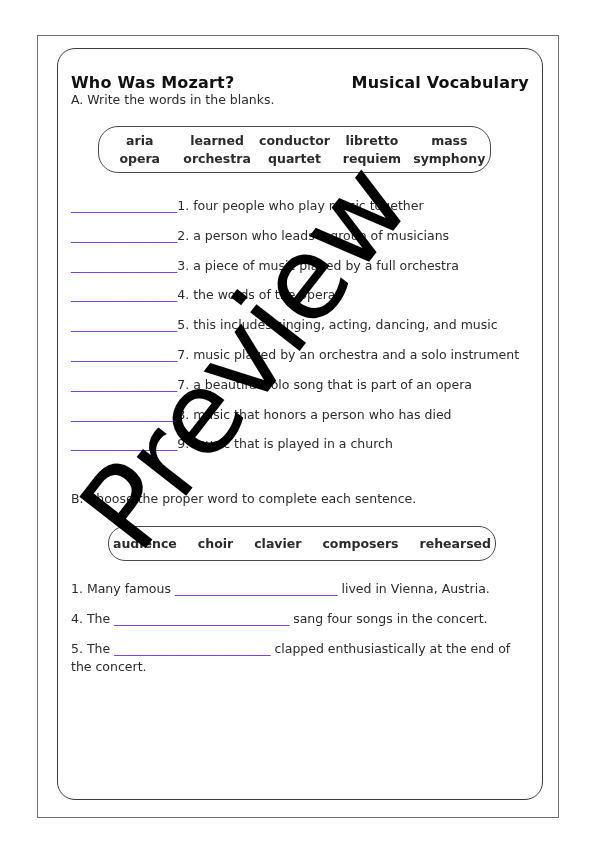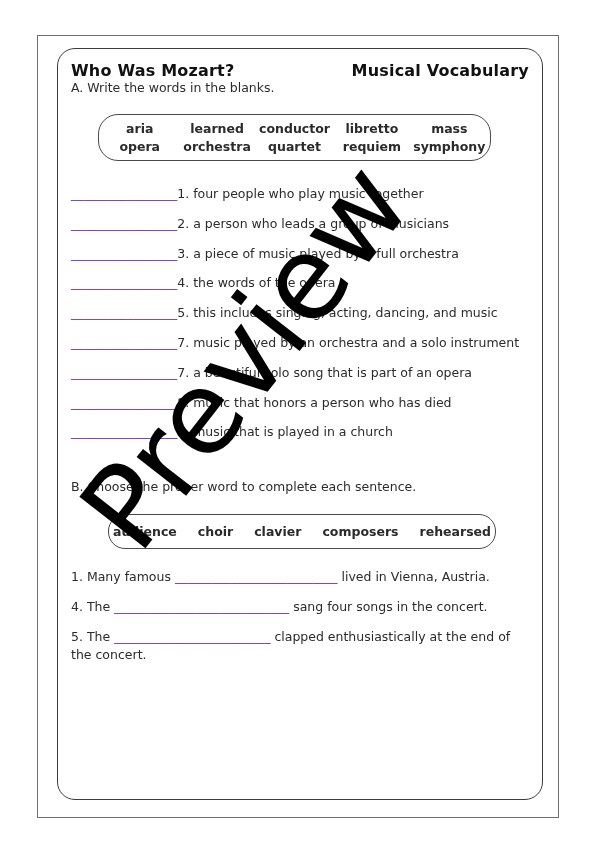--- a/index.html
+++ b/index.html
@@ -10,21 +10,21 @@
     color:#2b2b2b;
     font-size:12.5px;
   }
   .outer-frame {
     position:absolute; left:37px; top:35px; width:522px; height:783px;
     border:1px solid #6e6e6e; background:#ffffff;
   }
   .inner-frame {
     position:absolute; left:57px; top:48px; width:486px; height:752px;
     border:1.3px solid #3c3c3c; border-radius:18px;
-    padding:12px 13px; background:#ffffff;
+    padding:24px 13px; background:#ffffff;
   }
   .title-row { display:flex; justify-content:space-between; align-items:baseline; }
   .title, .subtitle { font-size:16px; font-weight:bold; color:#111; letter-spacing:0.2px; }
   .instruction { margin-top:0; }
   .instruction-b { margin-top:39px; }
   .wordbank {
     border:1.2px solid #4a4a4a; background:#fff;font-weight:bold;
   }
   .wordbank-a {
     margin:19px 0 0 27px; width:393px; border-radius:20px;

